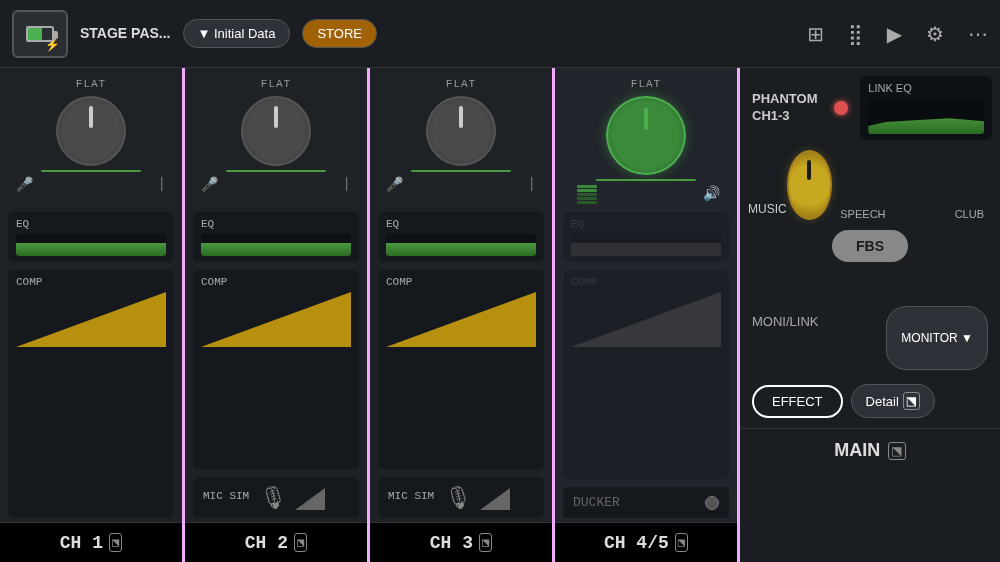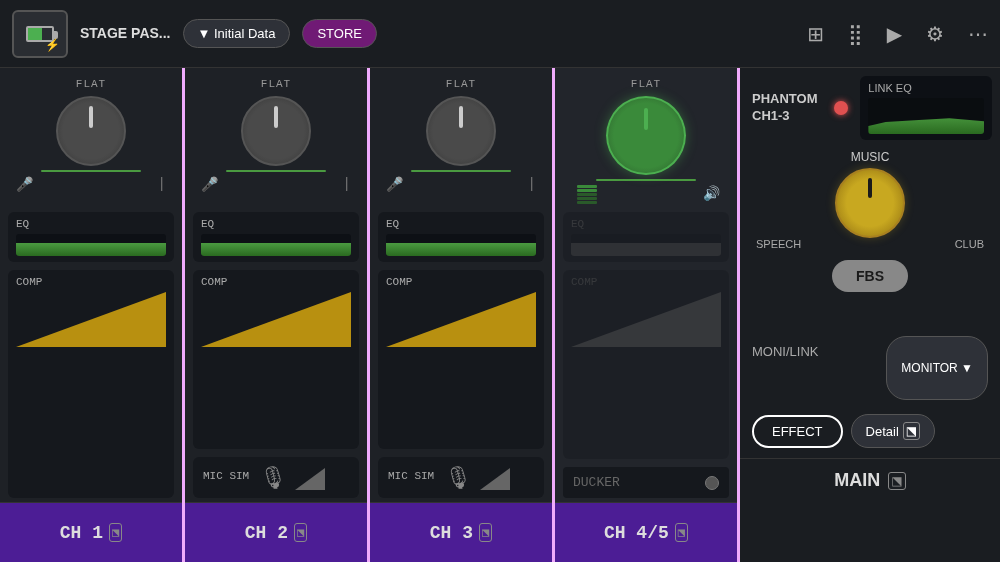--- a/index.html
+++ b/index.html
@@ -74,21 +74,21 @@
       border: 1px solid #555;
       border-radius: 20px;
       padding: 6px 14px;
       font-size: 13px;
       cursor: pointer;
       display: flex;
       align-items: center;
       gap: 4px;
     }
     .top-btn.store {
-      background: #701a75;
+      background: #a16207;
     }
     .top-icons {
       margin-left: auto;
       display: flex;
       gap: 24px;
       align-items: center;
     }
     .top-icon {
       color: #aaa;
       font-size: 20px;
@@ -271,27 +271,27 @@
     .toggle-dot {
       width: 14px;
       height: 14px;
       border-radius: 50%;
       background: #555;
       border: 1px solid #777;
     }
 
     
     .channel-footer {
-      height: 60px;
+      height: 40px;
       display: flex;
       align-items: center;
       justify-content: center;
       gap: 6px;
       border-top: 1px solid #333;
-      background: #4c1d95;
+      background: #000000;
     }
     .ch-name {
       font-size: 18px;
       font-weight: bold;
       color: #ddd;
     }
     .ext-icon {
       font-size: 12px;
       color: #888;
       border: 1px solid #888;
@@ -354,22 +354,22 @@
       left: 0;
       right: 0;
       height: 55%;
       background: linear-gradient(180deg, #4a9a40 0%, #2a6a20 100%);
       clip-path: polygon(0% 60%, 15% 40%, 40% 30%, 70% 20%, 100% 35%, 100% 100%, 0% 100%);
     }
 
     
     .music-section {
       display: flex;
-      flex-direction: column;
-      align-items: center;
+      flex-direction: row;
+      align-items: flex-end;
       padding: 4px 0;
     }
     .music-label {
       font-size: 12px;
       color: #ccc;
       margin-bottom: 4px;
     }
     .music-knob {
       width: 70px;
       height: 70px;

